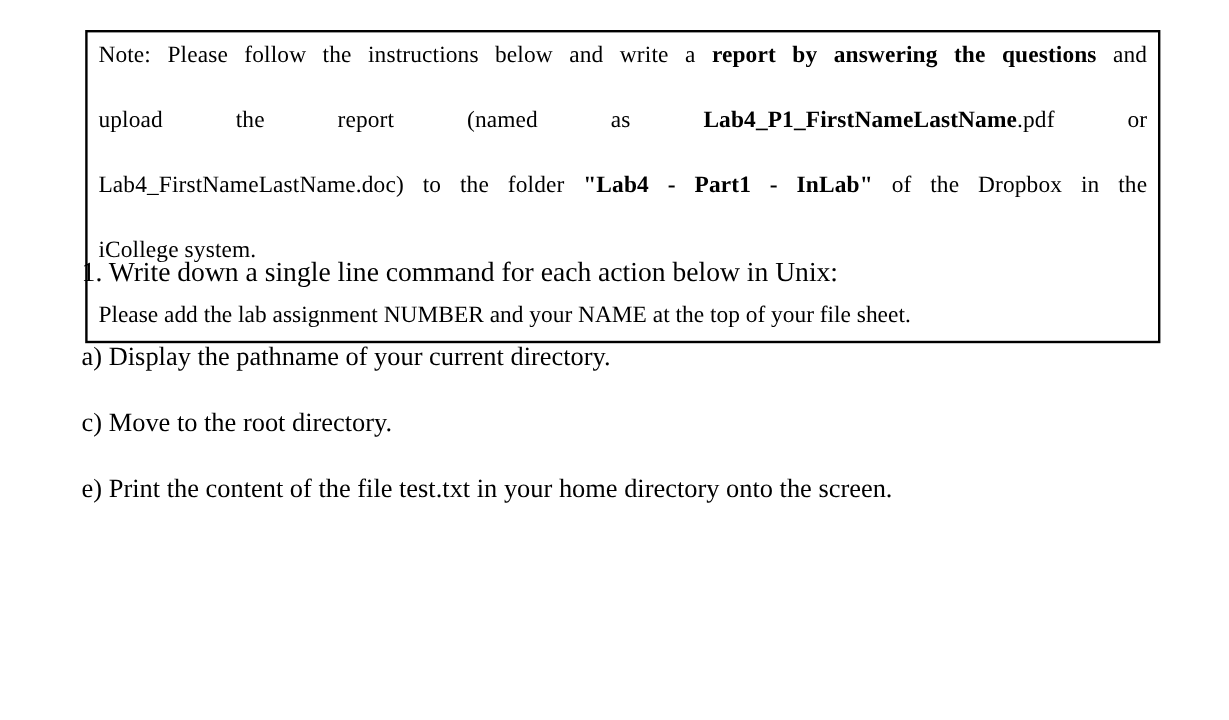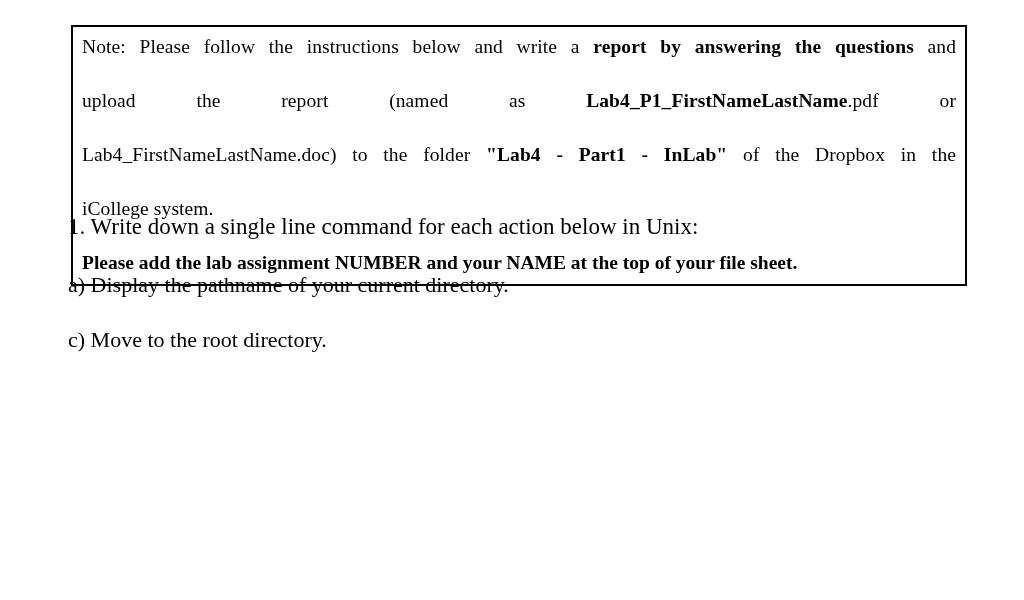--- a/index.html
+++ b/index.html
@@ -48,21 +48,21 @@
     width: 100%;
     height: 0;
   }
 
   .note-spacer {
     height: 27px;
   }
 
   .note-emphasis {
     margin: 0;
-    font-weight: bold;
+    font-weight: normal;
     font-size: 19.5px;
     line-height: 27px;
   }
 
   b, strong { font-weight: bold; }
 
   
   .q-heading {
     position: absolute;
     left: 68px;
@@ -70,21 +70,21 @@
     font-size: 23px;
     line-height: 30px;
     text-underline-offset: 3px;
     white-space: nowrap;
   }
 
   
   .items {
     position: absolute;
     left: 68px;
-    top: 270px;
+    top: 282px;
     width: 900px;
   }
 
   .item {
     font-size: 22px;
     line-height: 30px;
     height: 55px;
     white-space: nowrap;
   }
 </style>
@@ -105,17 +105,18 @@
   <div class="q-heading">1. Write down a single line command for each action below in Unix:</div>
 
   <div class="items">
 
     <div class="item"><span>a)</span><span> Display the pathname of your current directory.</span><b></b><span></span><b></b><span></span></div>
 
 
     <div class="item"><span>c)</span><span> Move to the root directory.</span><b></b><span></span><b></b><span></span></div>
 
 
+    <div class="item"><span>e)</span><span> Print the content of the file test.txt in your home directory onto the screen.</span><b></b><span></span><b></b><span></span></div>
 
 
   </div>
 
 </div>
 
 </body></html>

